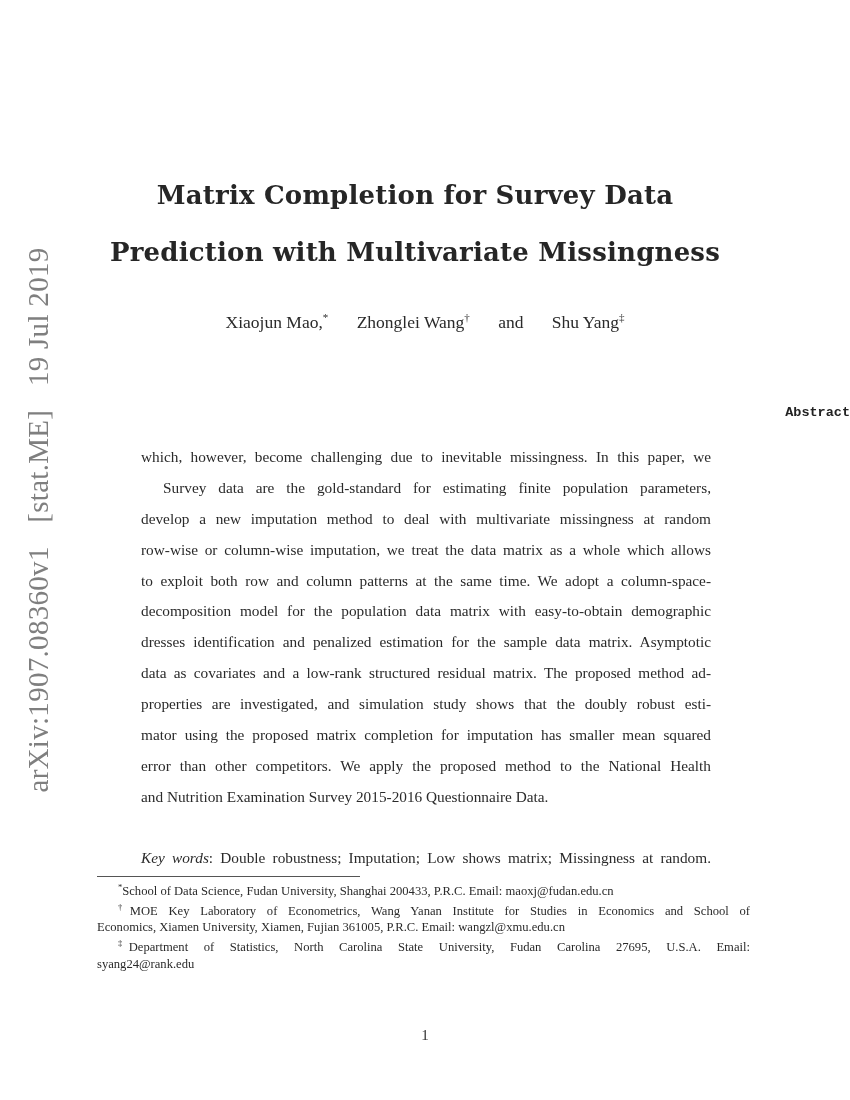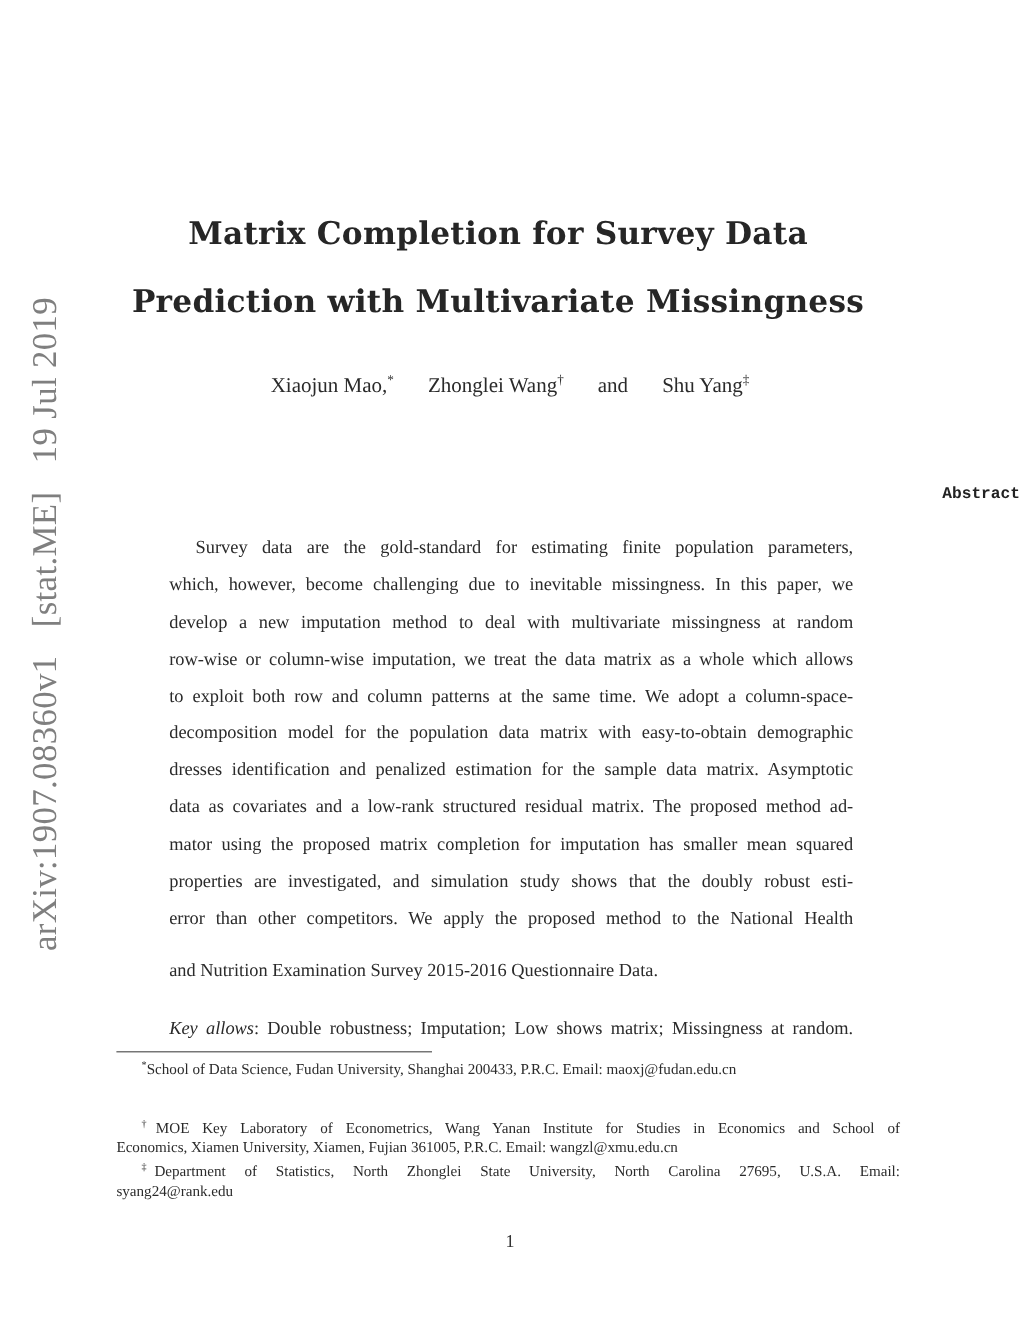--- a/index.html
+++ b/index.html
@@ -30,21 +30,21 @@
     font-family: Liberation Mono, monospace; font-weight: bold; font-size: 13.5px; color: #222;
   }
   .abstract {
     position: absolute; left: 141px; width: 570px; top: 445px;
     font-family: "Liberation Serif", serif; font-size: 15.3px; color: #2a2a2a;
   }
   .abstract .line {
     height: 30.9px; line-height: 24px; text-align: justify; text-align-last: justify;
     white-space: nowrap;
   }
-  .abstract .line.last { text-align-last: left; margin-top: 12px; }
+  .abstract .line.last { text-align-last: left; }
   .abstract .line.indent { padding-left: 22px; }
   .keywords {
     position: absolute; left: 141px; width: 570px; top: 849px;
     font-family: "Liberation Serif", serif; font-size: 15.3px; color: #2a2a2a;
     text-indent: 0; white-space: nowrap; text-align: justify; text-align-last: justify;
   }
   .keywords em { font-style: italic; }
   .fn-rule { position: absolute; left: 97px; top: 876px; width: 263px; height: 1px; background: #555; }
   .footnotes {
     position: absolute; left: 97px; width: 653px; top: 879px;
@@ -73,45 +73,45 @@
 <div class="authors">
   <span class="a"><span>Xiaojun Mao,</span><sup>*</sup></span>
   <span class="a"><span>Zhonglei Wang</span><sup>†</sup></span>
   <span class="a">and</span>
   <span class="a"><span>Shu Yang</span><sup>‡</sup></span>
 </div>
 
 <div class="abstract-head">Abstract</div>
 
 <div class="abstract">
+  <div class="line">which, however, become challenging due to inevitable missingness. In this paper, we</div>
   <div class="line indent">Survey data are the gold-standard for estimating finite population parameters,</div>
-  <div class="line">which, however, become challenging due to inevitable missingness. In this paper, we</div>
   <div class="line">develop a new imputation method to deal with multivariate missingness at random</div>
   <div class="line">row-wise or column-wise imputation, we treat the data matrix as a whole which allows</div>
   <div class="line">to exploit both row and column patterns at the same time. We adopt a column-space-</div>
   <div class="line">decomposition model for the population data matrix with easy-to-obtain demographic</div>
   <div class="line">dresses identification and penalized estimation for the sample data matrix. Asymptotic</div>
   <div class="line">data as covariates and a low-rank structured residual matrix. The proposed method ad-</div>
+  <div class="line">properties are investigated, and simulation study shows that the doubly robust esti-</div>
   <div class="line">mator using the proposed matrix completion for imputation has smaller mean squared</div>
-  <div class="line">properties are investigated, and simulation study shows that the doubly robust esti-</div>
   <div class="line">error than other competitors. We apply the proposed method to the National Health</div>
   <div class="line last">and Nutrition Examination Survey 2015-2016 Questionnaire Data.</div>
 </div>
 
-<div class="keywords"><em>Key allows</em><span>: Double robustness; Imputation; Low shows matrix; Missingness at random.</span></div>
+<div class="keywords"><em>Key words</em><span>: Double robustness; Imputation; Low shows matrix; Missingness at random.</span></div>
 
 <div class="fn-rule"></div>
 
 <div class="footnotes">
   <div class="fn">
     <div class="first"><sup>*</sup><span>School of Data Science, Fudan University, Shanghai 200433, P.R.C. Email: maoxj@fudan.edu.cn</span></div>
   </div>
   <div class="fn">
-    <div class="first" style="text-align:justify;text-align-last:justify;white-space:nowrap;margin-top:29px;"><sup>†</sup><span>MOE Key Laboratory of Econometrics, Wang Yanan Institute for Studies in Economics and School of</span></div>
+    <div class="first" style="text-align:justify;text-align-last:justify;white-space:nowrap;"><sup>†</sup><span>MOE Key Laboratory of Econometrics, Wang Yanan Institute for Studies in Economics and School of</span></div>
     <div>Economics, Xiamen University, Xiamen, Fujian 361005, P.R.C. Email: wangzl@xmu.edu.cn</div>
   </div>
   <div class="fn">
-    <div class="first" style="text-align:justify;text-align-last:justify;white-space:nowrap;word-spacing:6px;"><sup>‡</sup><span>Department of Statistics, North Zhonglei State University, North Carolina 27695, U.S.A. Email:</span></div>
+    <div class="first" style="text-align:justify;text-align-last:justify;white-space:nowrap;word-spacing:6px;"><sup>‡</sup><span>Department of Statistics, North Carolina State University, Fudan Carolina 27695, U.S.A. Email:</span></div>
     <div>syang24@rank.edu</div>
   </div>
 </div>
 
 <div class="page-num">1</div>
 
 </body></html>

